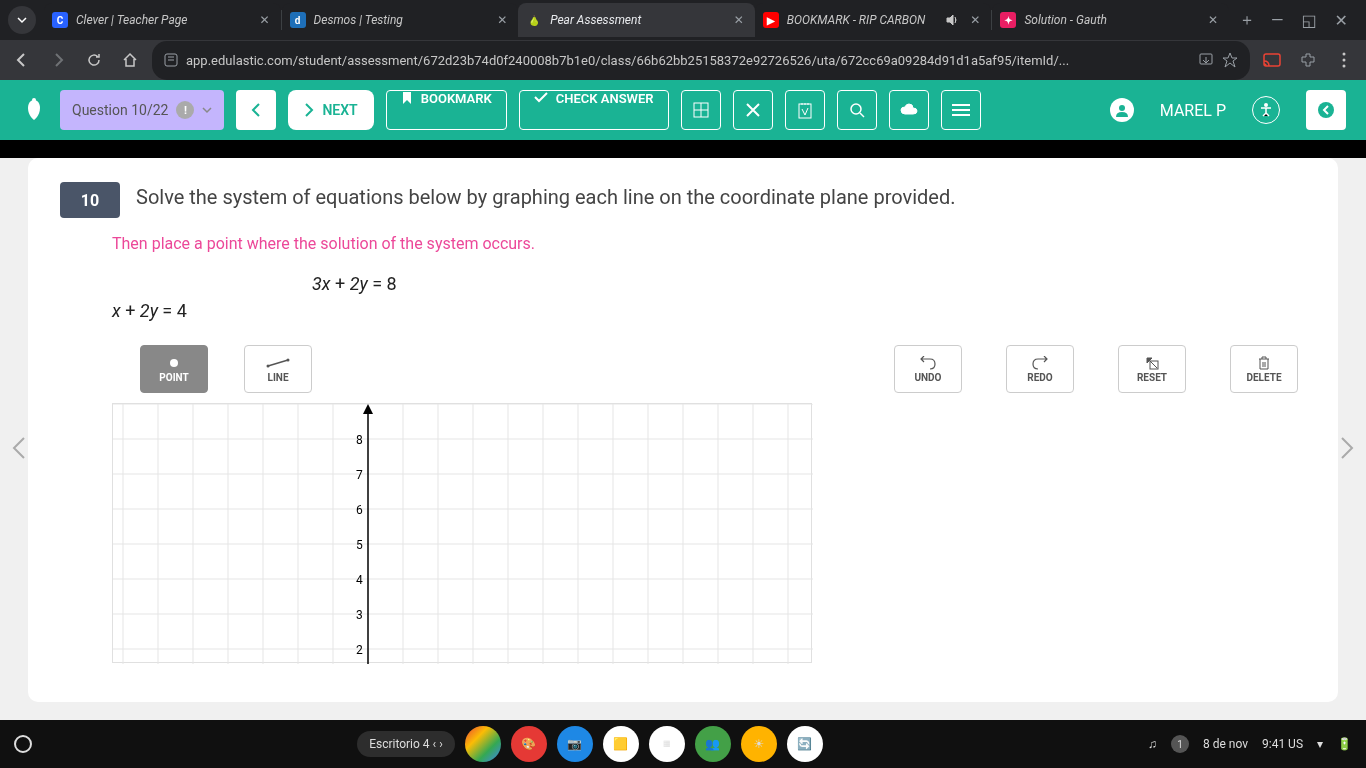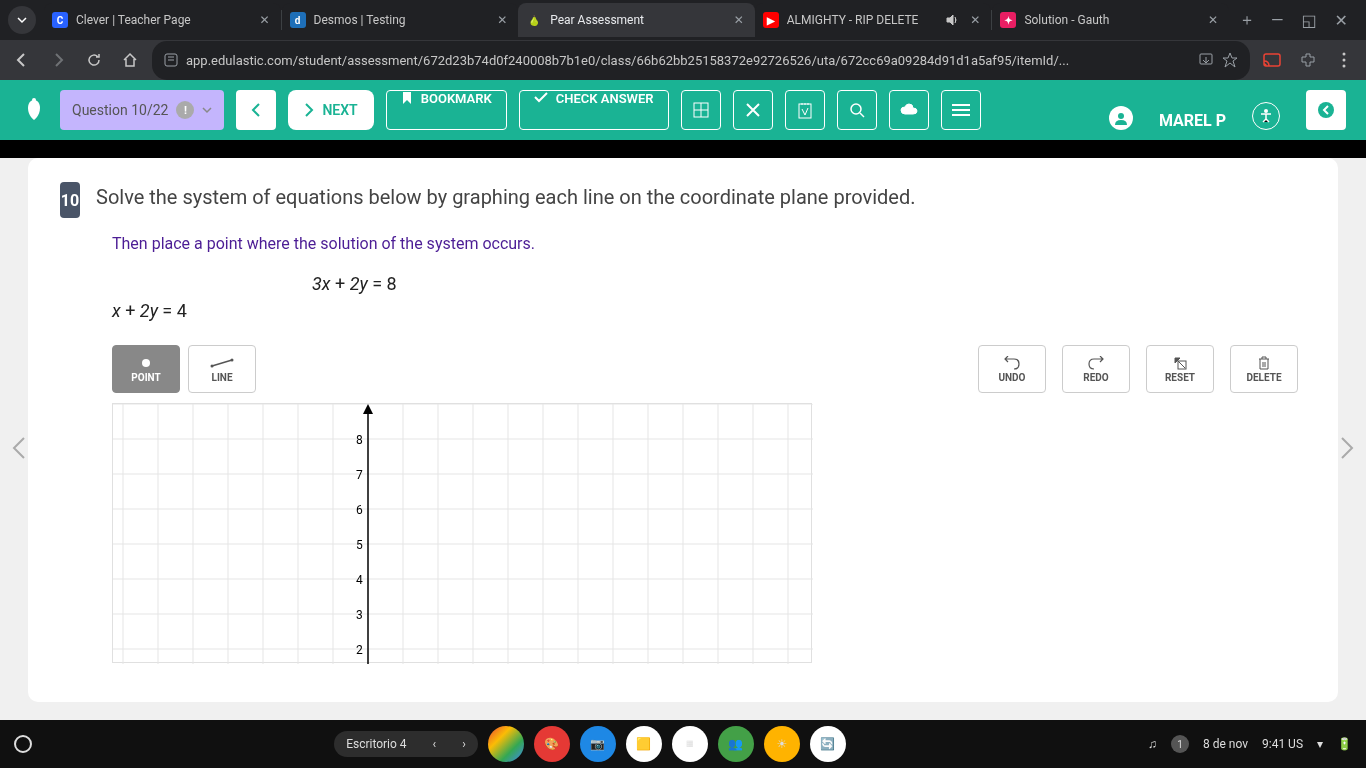--- a/index.html
+++ b/index.html
@@ -4,21 +4,21 @@
 <style>
 * { margin: 0; padding: 0; box-sizing: border-box; font-family: -apple-system, BlinkMacSystemFont, "Segoe UI", Roboto, sans-serif; }
 body { width: 1366px; height: 768px; background: #000; overflow: hidden; position: relative; }
 
 
 .tab-strip { height: 40px; background: #202124; display: flex; align-items: center; padding: 0 8px; gap: 0; }
 .tab-dropdown { width: 28px; height: 28px; background: #35363a; border-radius: 14px; display: flex; align-items: center; justify-content: center; color: #fff; margin-right: 8px; cursor: pointer; }
 .tab { height: 34px; background: #202124; border-radius: 8px 8px 0 0; display: flex; align-items: center; padding: 0 8px; gap: 8px; color: #c7c7c7; font-size: 12px; min-width: 0; flex: 1; max-width: 240px; cursor: pointer; position: relative; }
 .tab.active { background: #35363a; color: #e8eaed; }
 .tab-favicon { width: 16px; height: 16px; border-radius: 3px; flex-shrink: 0; display: flex; align-items: center; justify-content: center; font-size: 10px; font-weight: bold; color: #fff; }
-.tab-title { white-space: nowrap; overflow: hidden; text-overflow: ellipsis; flex: 1; }
+.tab-title { white-space: nowrap; overflow: hidden; text-overflow: ellipsis; flex: 1; font-style: italic; }
 .tab-close { width: 16px; height: 16px; display: flex; align-items: center; justify-content: center; color: #9aa0a6; flex-shrink: 0; }
 .tab-audio { width: 14px; height: 14px; flex-shrink: 0; }
 .tab-sep { width: 1px; height: 20px; background: #3c4043; }
 .tab-new { width: 28px; height: 28px; display: flex; align-items: center; justify-content: center; color: #9aa0a6; cursor: pointer; margin-left: 4px; }
 .win-ctrl { margin-left: auto; display: flex; gap: 18px; color: #9aa0a6; padding: 0 10px; }
 .win-ctrl span { cursor: pointer; }
 
 .toolbar { height: 40px; background: #35363a; display: flex; align-items: center; padding: 0 8px; gap: 8px; color: #9aa0a6; }
 .nav-btn { width: 28px; height: 28px; display: flex; align-items: center; justify-content: center; cursor: pointer; }
 .url-bar { flex: 1; height: 39px; background: #202124; border-radius: 15px; display: flex; align-items: center; padding: 0 12px; gap: 8px; color: #9aa0a6; font-size: 13px; }
@@ -26,51 +26,51 @@
 
 
 .app-header { height: 60px; background: #1ab394; display: flex; align-items: center; padding: 0 20px; gap: 12px; }
 .app-logo { width: 28px; height: 28px; }
 .question-pill { background: #c4b5fd; border-radius: 4px; height: 40px; display: flex; align-items: center; padding: 0 12px; gap: 8px; color: #555; font-size: 14px; cursor: pointer; }
 .question-pill .alert { width: 18px; height: 18px; background: #aaa; border-radius: 50%; display: flex; align-items: center; justify-content: center; color: #fff; font-size: 11px; font-weight: bold; }
 .nav-sq { width: 40px; height: 40px; background: #fff; border-radius: 4px; display: flex; align-items: center; justify-content: center; color: #1ab394; cursor: pointer; }
 .next-btn { height: 40px; background: #fff; border-radius: 8px; display: flex; align-items: center; padding: 0 16px; gap: 8px; color: #1ab394; font-weight: 600; font-size: 14px; cursor: pointer; }
 .hdr-btn { height: 40px; border: 1.5px solid #fff; border-radius: 4px; display: flex; padding: 0 14px; gap: 8px; color: #fff; font-weight: 600; font-size: 13px; cursor: pointer; }
 .hdr-icon { width: 40px; height: 40px; border: 1.5px solid #fff; border-radius: 4px; display: flex; align-items: center; justify-content: center; color: #fff; cursor: pointer; }
-.user-area { margin-left: auto; display: flex; align-items: flex-end; gap: 26px; color: #fff; font-weight: 700; }
+.user-area { margin-left: auto; display: flex; align-items: center; gap: 26px; color: #fff; font-weight: 400; }
 .user-ic { width: 24px; height: 24px; border-radius: 50%; background: #fff; color: #1ab394; display: flex; align-items: center; justify-content: center; }
 .acc-btn { width: 32px; height: 32px; background: #fff; border-radius: 4px; display: flex; align-items: center; justify-content: center; }
 
 
 .content-wrap { position: relative; background: #f0f0f0; height: calc(100% - 40px - 40px - 60px - 48px); }
 .side-arrow { position: absolute; top: 50%; transform: translateY(-50%); color: #aaa; cursor: pointer; padding: 10px; }
 .side-arrow.left { left: 2px; }
 .side-arrow.right { right: 2px; }
 .card { background: #fff; border-radius: 10px; margin: 18px 28px; padding: 24px 32px; height: calc(100% - 36px); overflow: hidden; }
 .q-head { display: flex; gap: 16px; margin-bottom: 14px; }
-.q-num { background: #4a5568; color: #fff; font-weight: 700; font-size: 16px; width: 20px; height: 36px; border-radius: 4px; display: flex; align-items: center; justify-content: center; flex-shrink: 0; }
+.q-num { background: #4a5568; color: #fff; font-weight: 700; font-size: 16px; width: 60px; height: 36px; border-radius: 4px; display: flex; align-items: center; justify-content: center; flex-shrink: 0; }
 .q-text { font-size: 20px; color: #444; line-height: 1.5; }
-.q-sub { font-size: 16px; color: #4c1d95; margin-left: 52px; margin-top: 16px; }
+.q-sub { font-size: 16px; color: #ec4899; margin-left: 52px; margin-top: 16px; }
 .eqs { margin: 20px 0 24px 52px; font-family: "Latin Modern Math", "Cambria Math", serif; font-size: 18px; color: #222; }
 .eq1 { margin-left: 200px; }
 .eq2 { margin-top: 6px; }
 
 .tools-row { display: flex; align-items: center; margin-left: 52px; margin-top: 8px; }
-.tool-btn { width: 68px; height: 48px; border: 1px solid #ccc; background: #fff; border-radius: 4px; display: flex; flex-direction: column; align-items: center; justify-content: center; gap: 2px; font-size: 10px; font-weight: 700; color: #555; cursor: pointer; margin-right: 8px; }
+.tool-btn { width: 68px; height: 48px; border: 1px solid #ccc; background: #fff; border-radius: 4px; display: flex; flex-direction: column; align-items: center; justify-content: center; gap: 2px; font-size: 10px; font-weight: 700; color: #555; cursor: pointer; margin-right: 8px; margin-left: 28px; }
 .tool-btn.active { background: #888; color: #fff; border-color: #888; }
 .tool-icon { height: 14px; display: flex; align-items: center; }
 .tool-right { margin-left: auto; display: flex; gap: 8px; justify-content: center; }
 
 .graph { margin-left: 52px; margin-top: 10px; border: 1px solid #e0e0e0; width: 700px; height: 260px; position: relative; }
 
 
 .taskbar { position: absolute; bottom: 0; left: 0; right: 0; height: 48px; background: #101010; display: flex; align-items: center; padding: 0 14px; gap: 10px; color: #ddd; font-size: 12px; }
 .tb-circle { width: 18px; height: 18px; border: 2px solid #ddd; border-radius: 50%; }
 .tb-spacer { flex: 1; }
-.tb-pill { background: #2d2d2d; border-radius: 16px; padding: 6px 12px; display: flex; align-items: center; gap: 26px; }
+.tb-pill { background: #2d2d2d; border-radius: 16px; padding: 6px 12px; display: flex; align-items: center; gap: 3px; }
 .tb-app { width: 36px; height: 36px; border-radius: 50%; background: #fff; display: flex; align-items: center; justify-content: center; flex-shrink: 0; }
 .tb-right { display: flex; align-items: center; gap: 14px; }
 .tb-badge { width: 18px; height: 18px; border-radius: 50%; background: #555; display: flex; align-items: center; justify-content: center; font-size: 10px; }
 
 svg { display: block; }
 </style>
 </head>
 <body>
 
 <div class="tab-strip">
@@ -90,21 +90,21 @@
     <span class="tab-title">Desmos | Testing</span>
     <span class="tab-close">✕</span>
   </div>
   <div class="tab active">
     <div class="tab-favicon">🍐</div>
     <span class="tab-title">Pear Assessment</span>
     <span class="tab-close">✕</span>
   </div>
   <div class="tab">
     <div class="tab-favicon" style="background:#ff0000">▶</div>
-    <span class="tab-title">ALMIGHTY - RIP DELETE</span>
+    <span class="tab-title">BOOKMARK - RIP CARBON</span>
     <svg class="tab-audio" viewBox="0 0 14 14">
         <path d="M2 5 L5 5 L8 2 L8 12 L5 9 L2 9 Z M10 4 Q12 7 10 10" stroke="#c7c7c7" stroke-width="1" fill="#c7c7c7"></path>
       </svg>
     <span class="tab-close">✕</span>
   </div>
   <div class="tab-sep"></div>
   <div class="tab">
     <div class="tab-favicon" style="background:#e91e63">✦</div>
     <span class="tab-title">Solution - Gauth</span>
     <span class="tab-close">✕</span>

